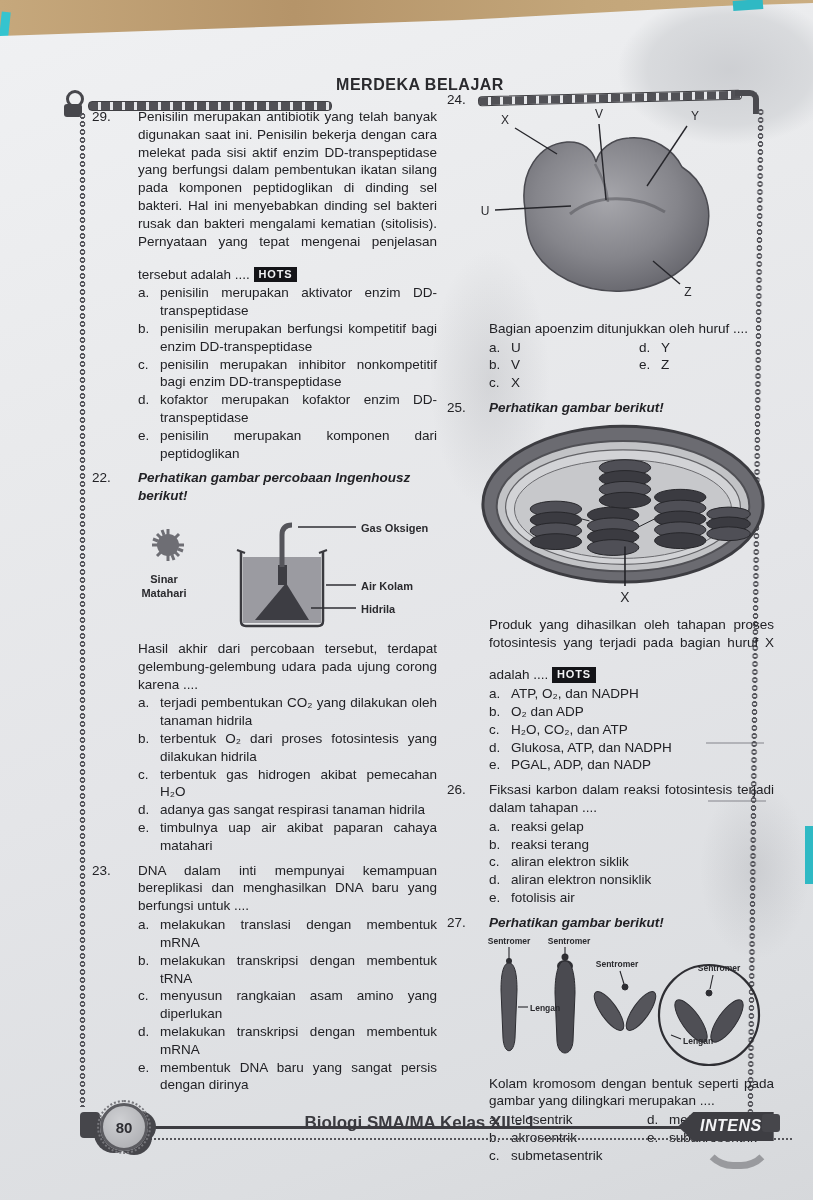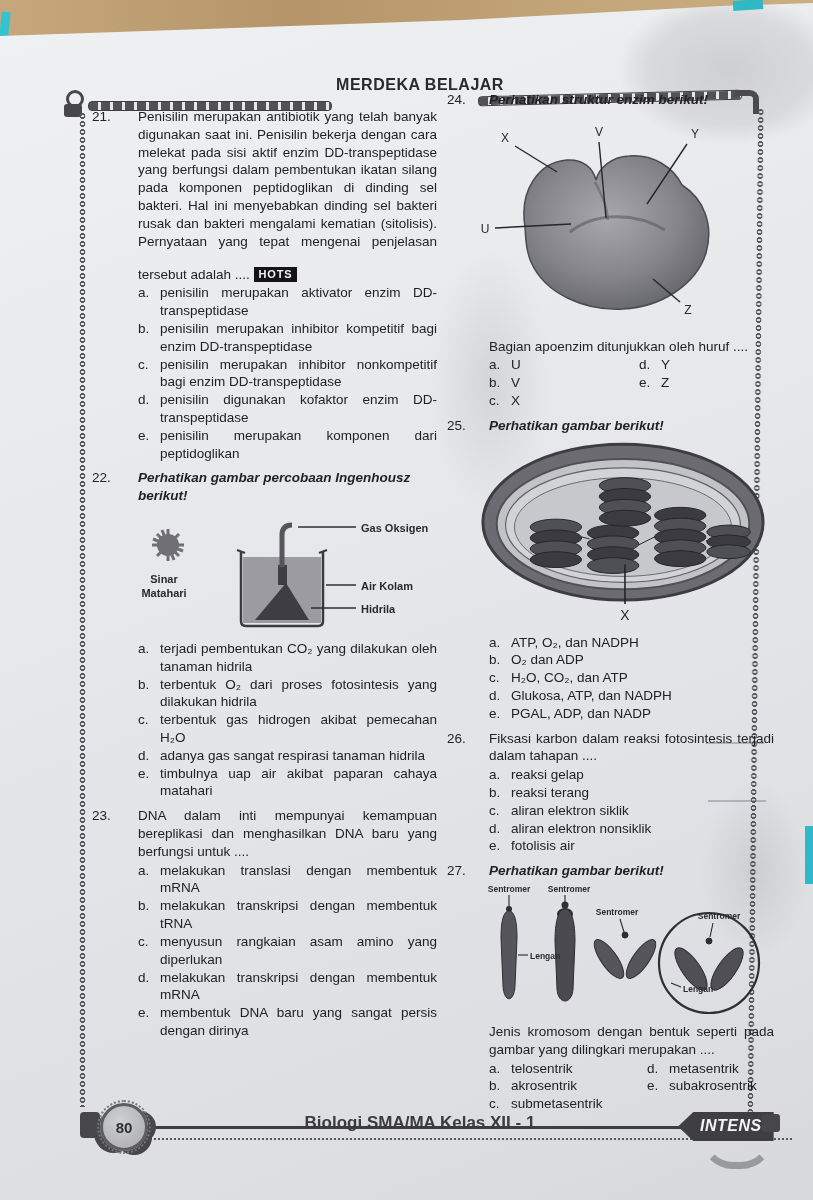--- a/index.html
+++ b/index.html
@@ -93,38 +93,38 @@
     <div class="chain-h" style="left:478px;top:93px;width:262px;transform:rotate(-1.4deg);"></div>
     <div class="corner-elbow" style="left:735px;top:90px;"></div>
     <div class="chain-v" style="left:79px;top:112px;height:995px;"></div>
     <div class="chain-v" style="left:752px;top:108px;height:1020px;transform:rotate(.6deg);"></div>
 
     <div class="htitle">MERDEKA BELAJAR</div>
 
     <div class="col col-left">
 
       <div class="q">
-        <div class="qnum">21.</div>
+        <div class="qnum">29.</div>
         <div class="qbody">
           <p class="qtext"><span>Penisilin merupakan antibiotik yang telah banyak digunakan saat ini. Penisilin bekerja dengan cara melekat pada sisi aktif enzim DD-transpeptidase yang berfungsi dalam pembentukan ikatan silang pada komponen peptidoglikan di dinding sel bakteri. Hal ini menyebabkan dinding sel bakteri rusak dan bakteri mengalami kematian (sitolisis). Pernyataan yang tepat mengenai penjelasan tersebut adalah ....</span> <span class="hots">HOTS</span></p>
           <div class="opt">
               <span class="oletter">a.</span>
               <span class="otext">penisilin merupakan aktivator enzim DD-transpeptidase</span>
             </div>
           <div class="opt">
               <span class="oletter">b.</span>
-              <span class="otext">penisilin merupakan inhibitor kompetitif bagi enzim DD-transpeptidase</span>
+              <span class="otext">penisilin merupakan berfungsi kompetitif bagi enzim DD-transpeptidase</span>
             </div>
           <div class="opt">
               <span class="oletter">c.</span>
               <span class="otext">penisilin merupakan inhibitor nonkompetitif bagi enzim DD-transpeptidase</span>
             </div>
           <div class="opt">
               <span class="oletter">d.</span>
-              <span class="otext">penisilin digunakan kofaktor enzim DD-transpeptidase</span>
+              <span class="otext">kofaktor merupakan kofaktor enzim DD-transpeptidase</span>
             </div>
           <div class="opt">
               <span class="oletter">e.</span>
               <span class="otext">penisilin merupakan komponen dari peptidoglikan</span>
             </div>
         </div>
       </div>
 
       <div class="q">
         <div class="qnum">22.</div>
@@ -165,20 +165,21 @@
               <g stroke="#2e2e33" stroke-width="1.5">
                 <line x1="186" y1="18" x2="244" y2="18"></line>
                 <line x1="214" y1="76" x2="244" y2="76"></line>
                 <line x1="199" y1="99" x2="244" y2="99"></line>
               </g>
               <text x="249" y="23" class="figlabel">Gas Oksigen</text>
               <text x="249" y="81" class="figlabel">Air Kolam</text>
               <text x="249" y="104" class="figlabel">Hidrila</text>
             </svg>
           </figure>
+          <p class="qtext">Hasil akhir dari percobaan tersebut, terdapat gelembung-gelembung udara pada ujung corong karena ....</p>
           <div class="opt">
               <span class="oletter">a.</span>
               <span class="otext">terjadi pembentukan CO₂ yang dilakukan oleh tanaman hidrila</span>
             </div>
           <div class="opt">
               <span class="oletter">b.</span>
               <span class="otext">terbentuk O₂ dari proses fotosintesis yang dilakukan hidrila</span>
             </div>
           <div class="opt">
               <span class="oletter">c.</span>
@@ -221,21 +222,20 @@
             </div>
         </div>
       </div>
     </div>
 
     <div class="col col-right">
 
       <div class="q">
         <div class="qnum">24.</div>
         <div class="qbody">
-          <p class="intro">Perhatikan struktur enzim berikut!</p>
           <figure>
             <svg width="280" height="218" viewBox="0 0 280 218">
               <defs>
                 <radialGradient id="enzGrad" cx="45%" cy="40%" r="70%">
                   <stop offset="0%" stop-color="#a7a7ac"></stop>
                     <stop offset="55%" stop-color="#85858b"></stop>
                     <stop offset="100%" stop-color="#5e5e65"></stop>
                 </radialGradient>
               </defs>
               <path fill="url(#enzGrad)" stroke="#4a4a50" stroke-width="1.5" d="M50,115 C44,78 64,50 92,48 C108,47 118,56 121,68 C124,56 136,45 154,44 C178,42 198,55 207,73 C229,87 239,113 231,141 C221,173 186,195 148,197 C110,199 70,182 56,150 C50,136 51,126 50,115 Z"></path>
@@ -325,20 +325,21 @@
                     <ellipse cx="257" cy="115" rx="22" ry="7"></ellipse>
                 </g>
                 <line x1="108" y1="100" x2="116" y2="102"></line>
                   <line x1="166" y1="108" x2="182" y2="100"></line>
                   <line x1="234" y1="104" x2="236" y2="104"></line>
               </g>
               <line x1="152" y1="128" x2="152" y2="168" stroke="#222227" stroke-width="1.6"></line>
               <text x="152" y="184" text-anchor="middle" class="figletter" style="font-size:14px;">X</text>
             </svg>
           </figure>
+          <p class="qtext"><span>Produk yang dihasilkan oleh tahapan proses fotosintesis yang terjadi pada bagian huruf X adalah ....</span> <span class="hots">HOTS</span></p>
           <div class="opt">
               <span class="oletter">a.</span>
               <span class="otext">ATP, O₂, dan NADPH</span>
             </div>
           <div class="opt">
               <span class="oletter">b.</span>
               <span class="otext">O₂ dan ADP</span>
             </div>
           <div class="opt">
               <span class="oletter">c.</span>
@@ -417,21 +418,21 @@
                 <line x1="214" y1="100" x2="224" y2="104"></line>
               </g>
               <text x="52" y="9" text-anchor="middle" class="figsmall">Sentromer</text>
               <text x="112" y="9" text-anchor="middle" class="figsmall">Sentromer</text>
               <text x="160" y="32" text-anchor="middle" class="figsmall">Sentromer</text>
               <text x="262" y="36" text-anchor="middle" class="figsmall">Sentromer</text>
               <text x="73" y="76" text-anchor="start" class="figsmall">Lengan</text>
               <text x="226" y="109" text-anchor="start" class="figsmall">Lengan</text>
             </svg>
           </figure>
-          <p class="qtext">Jenis kromosom dengan bentuk seperti pada gambar yang dilingkari merupakan ....</p>
+          <p class="qtext">Kolam kromosom dengan bentuk seperti pada gambar yang dilingkari merupakan ....</p>
           <div class="opt-grid" style="grid-template-columns:158px 1fr;">
             <div class="opt">
                 <span class="oletter">a.</span>
                 <span class="otext">telosentrik</span>
               </div>
             <div class="opt">
                 <span class="oletter">d.</span>
                 <span class="otext">metasentrik</span>
               </div>
             <div class="opt">

